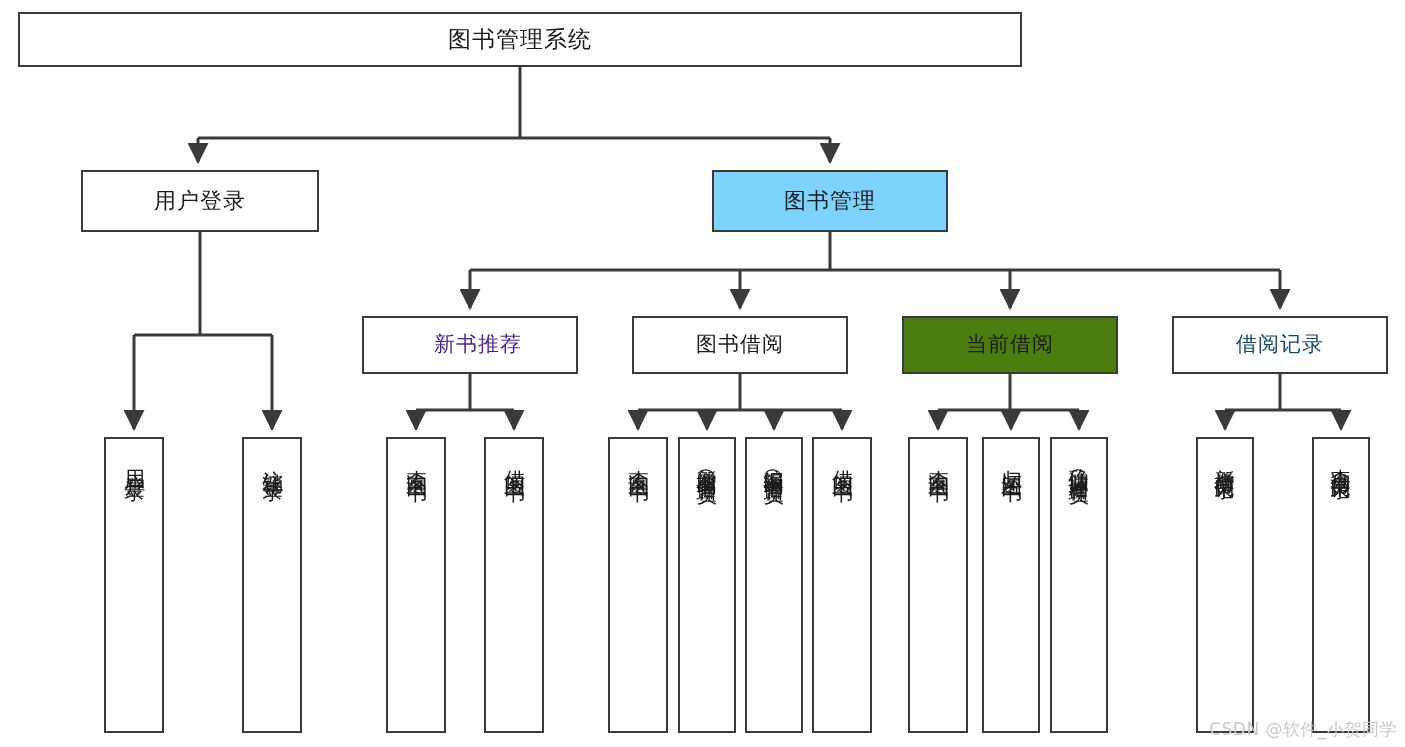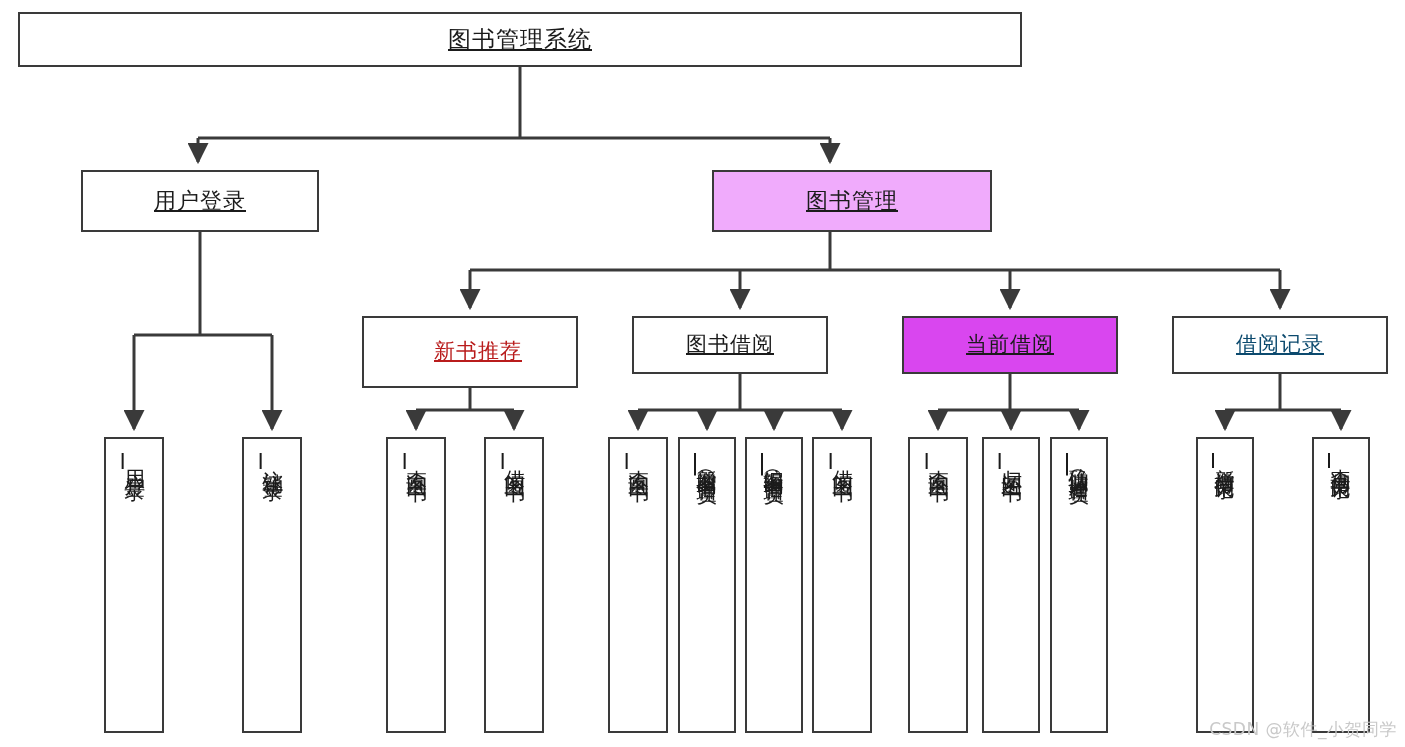--- a/index.html
+++ b/index.html
@@ -15,21 +15,20 @@
 
   .node{
     position:absolute;
     box-sizing:border-box;
     background:#ffffff;
     border:2.5px solid #3a3a3a;
     display:flex;
     align-items:center;
     justify-content:center;
     color:#1b1b1b;
-    text-decoration:underline;
   }
   .node .label{
     display:block;
     text-align:center;
     line-height:1.12;
     letter-spacing:1px;
   }
   .node.root .label{font-size:23px;}
   .node.l2 .label{font-size:22px;}
   .node.l3 .label{font-size:21px;}
@@ -115,31 +114,31 @@
     </g>
   </svg>
 
   <div class="node root" style="left: 18px; top: 12px; width: 1004px; height: 55px; border-color: rgb(58, 58, 58); background: rgb(255, 255, 255); color: rgb(27, 27, 27);">
     <span class="label">图书管理系统</span>
   </div>
 
   <div class="node l2" style="left: 81px; top: 170px; width: 238px; height: 62px; border-color: rgb(58, 58, 58); background: rgb(255, 255, 255); color: rgb(27, 27, 27);">
     <span class="label">用户登录</span>
   </div>
-  <div class="node l2" style="left: 712px; top: 170px; width: 280px; height: 62px; border-color: rgb(58, 58, 58); background: #f0abfc; color: rgb(27, 27, 27);">
+  <div class="node l2" style="left: 712px; top: 170px; width: 236px; height: 62px; border-color: rgb(58, 58, 58); background: #7dd3fc; color: rgb(27, 27, 27);">
     <span class="label">图书管理</span>
   </div>
 
-  <div class="node l3" style="left: 362px; top: 316px; width: 216px; height: 72px; border-color: rgb(58, 58, 58); background: rgb(255, 255, 255); color: #b91c1c; padding-left: 16px;">
+  <div class="node l3" style="left: 362px; top: 316px; width: 216px; height: 58px; border-color: rgb(58, 58, 58); background: rgb(255, 255, 255); color: #4c1d95; padding-left: 16px;">
     <span class="label">新书推荐</span>
   </div>
-  <div class="node l3" style="left: 632px; top: 316px; width: 196px; height: 58px; border-color: rgb(58, 58, 58); background: rgb(255, 255, 255); color: rgb(27, 27, 27);">
+  <div class="node l3" style="left: 632px; top: 316px; width: 216px; height: 58px; border-color: rgb(58, 58, 58); background: rgb(255, 255, 255); color: rgb(27, 27, 27);">
     <span class="label">图书借阅</span>
   </div>
-  <div class="node l3" style="left: 902px; top: 316px; width: 216px; height: 58px; border-color: rgb(58, 58, 58); background: #d946ef; color: rgb(27, 27, 27);">
+  <div class="node l3" style="left: 902px; top: 316px; width: 216px; height: 58px; border-color: rgb(58, 58, 58); background: #4d7c0f; color: rgb(27, 27, 27);">
     <span class="label">当前借阅</span>
   </div>
   <div class="node l3" style="left: 1172px; top: 316px; width: 216px; height: 58px; border-color: rgb(58, 58, 58); background: rgb(255, 255, 255); color: #0c4a6e;">
     <span class="label">借阅记录</span>
   </div>
 
   <div class="node leaf" style="left: 104px; top: 437px; width: 60px; height: 296px; border-color: rgb(58, 58, 58); background: rgb(255, 255, 255); color: rgb(27, 27, 27);">
     <span class="label">用户登录</span>
   </div>
   <div class="node leaf" style="left: 242px; top: 437px; width: 60px; height: 296px; border-color: rgb(58, 58, 58); background: rgb(255, 255, 255); color: rgb(27, 27, 27);">

